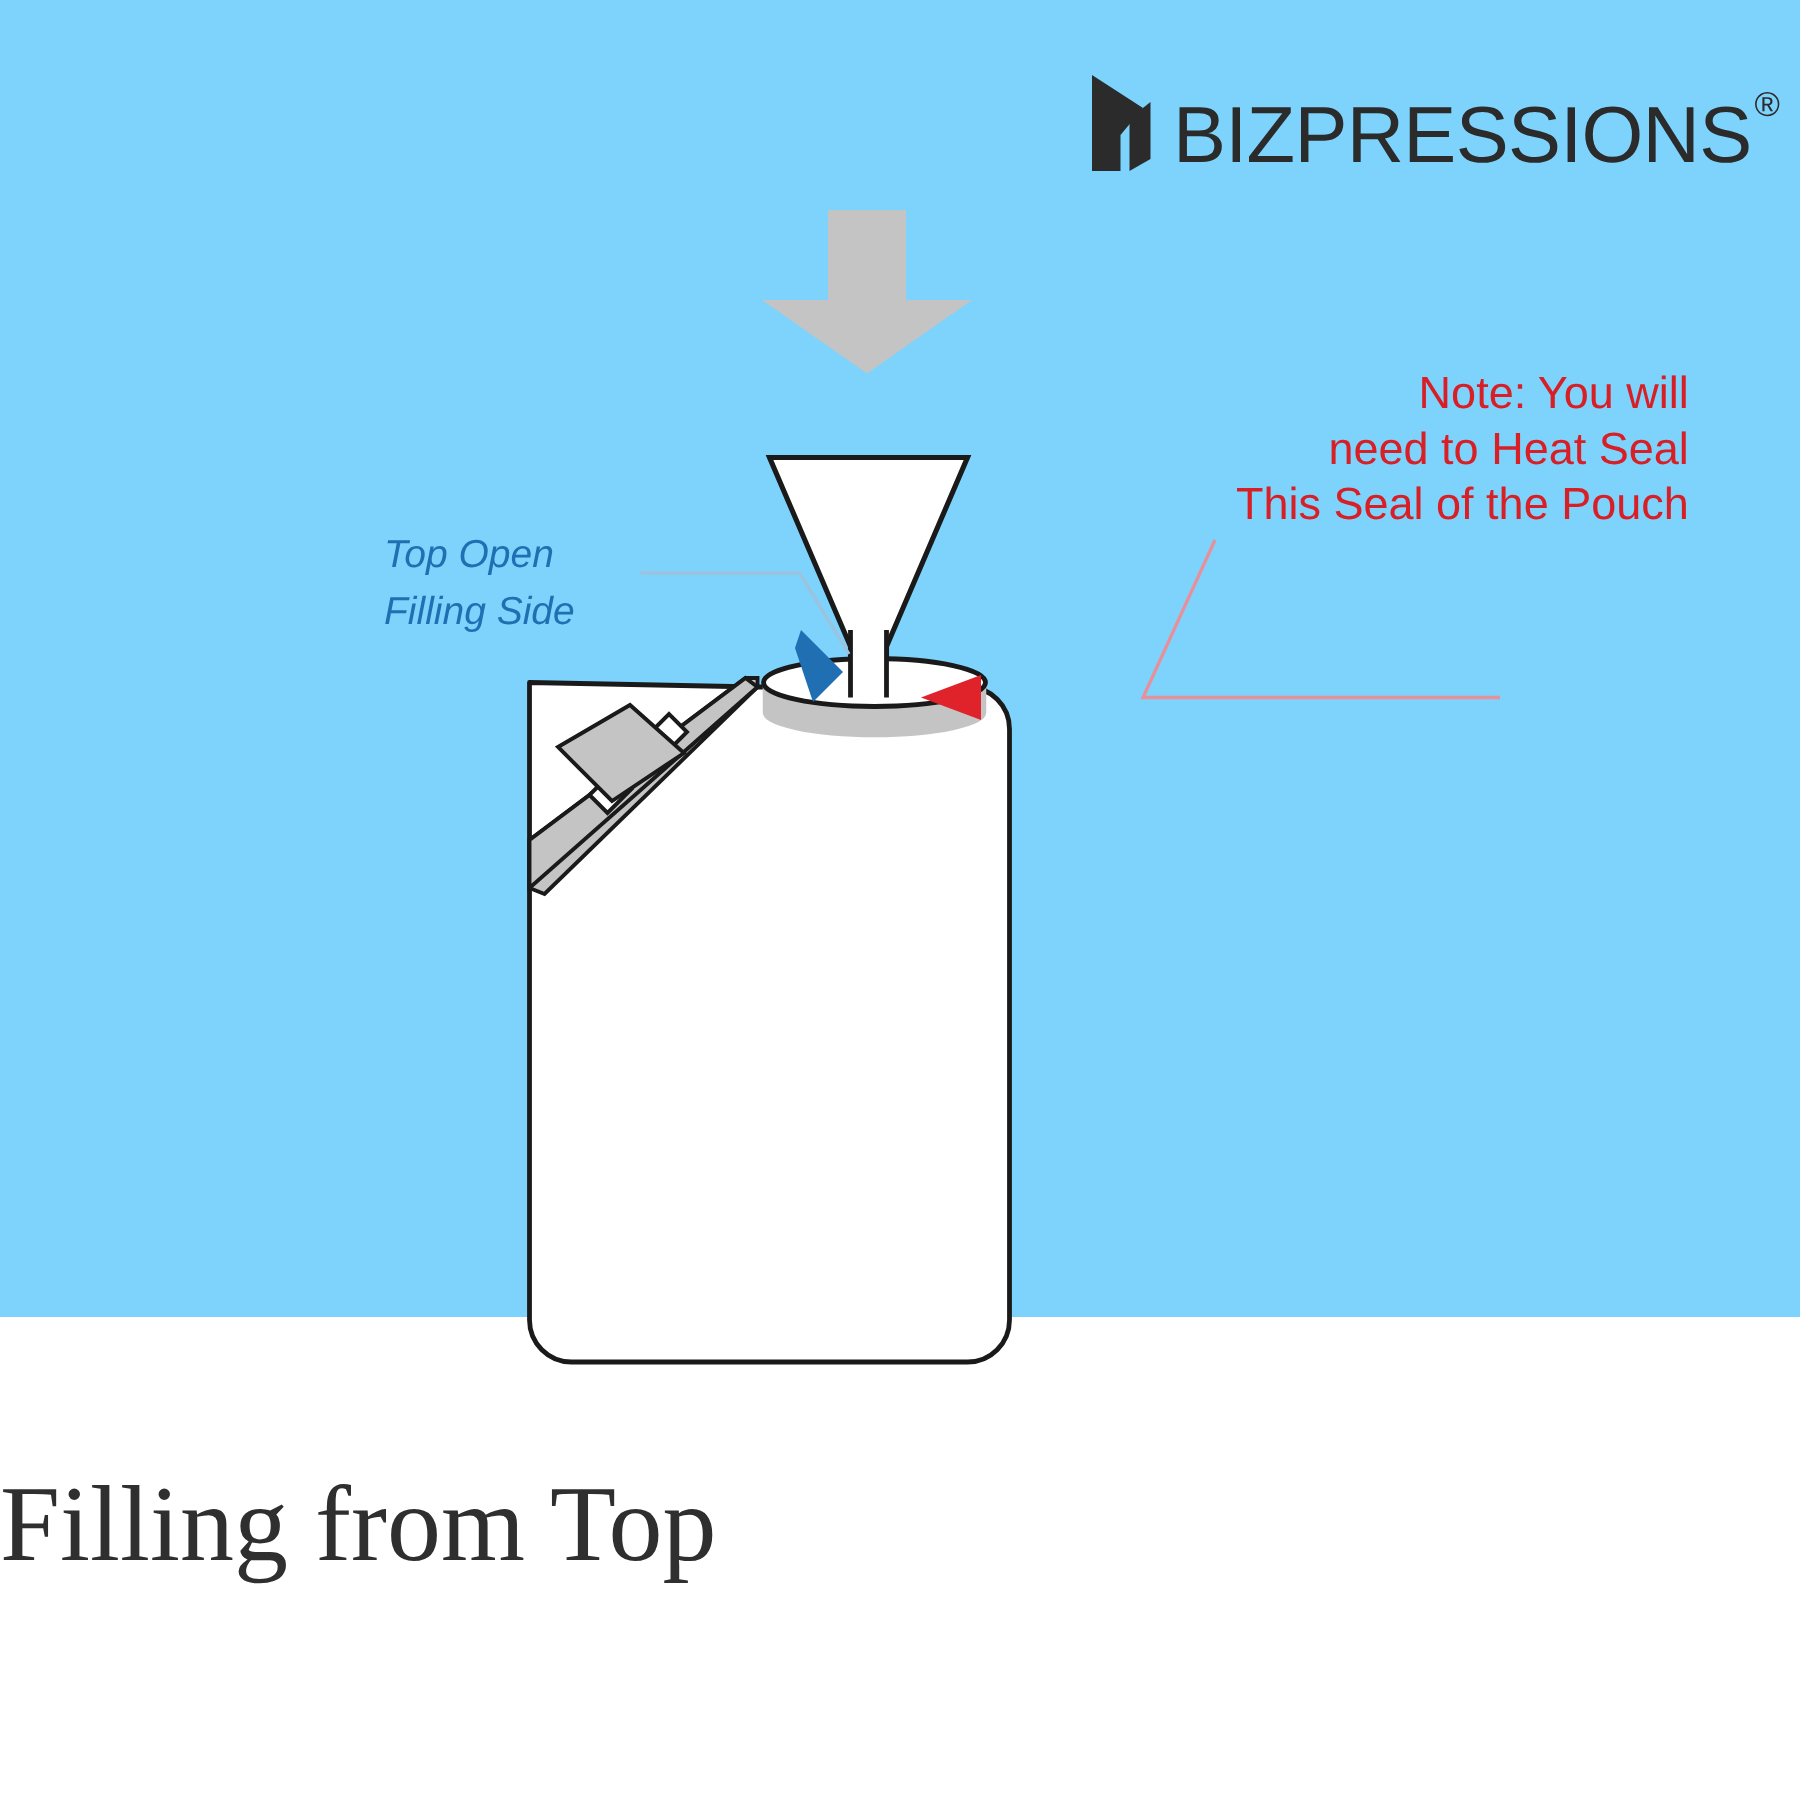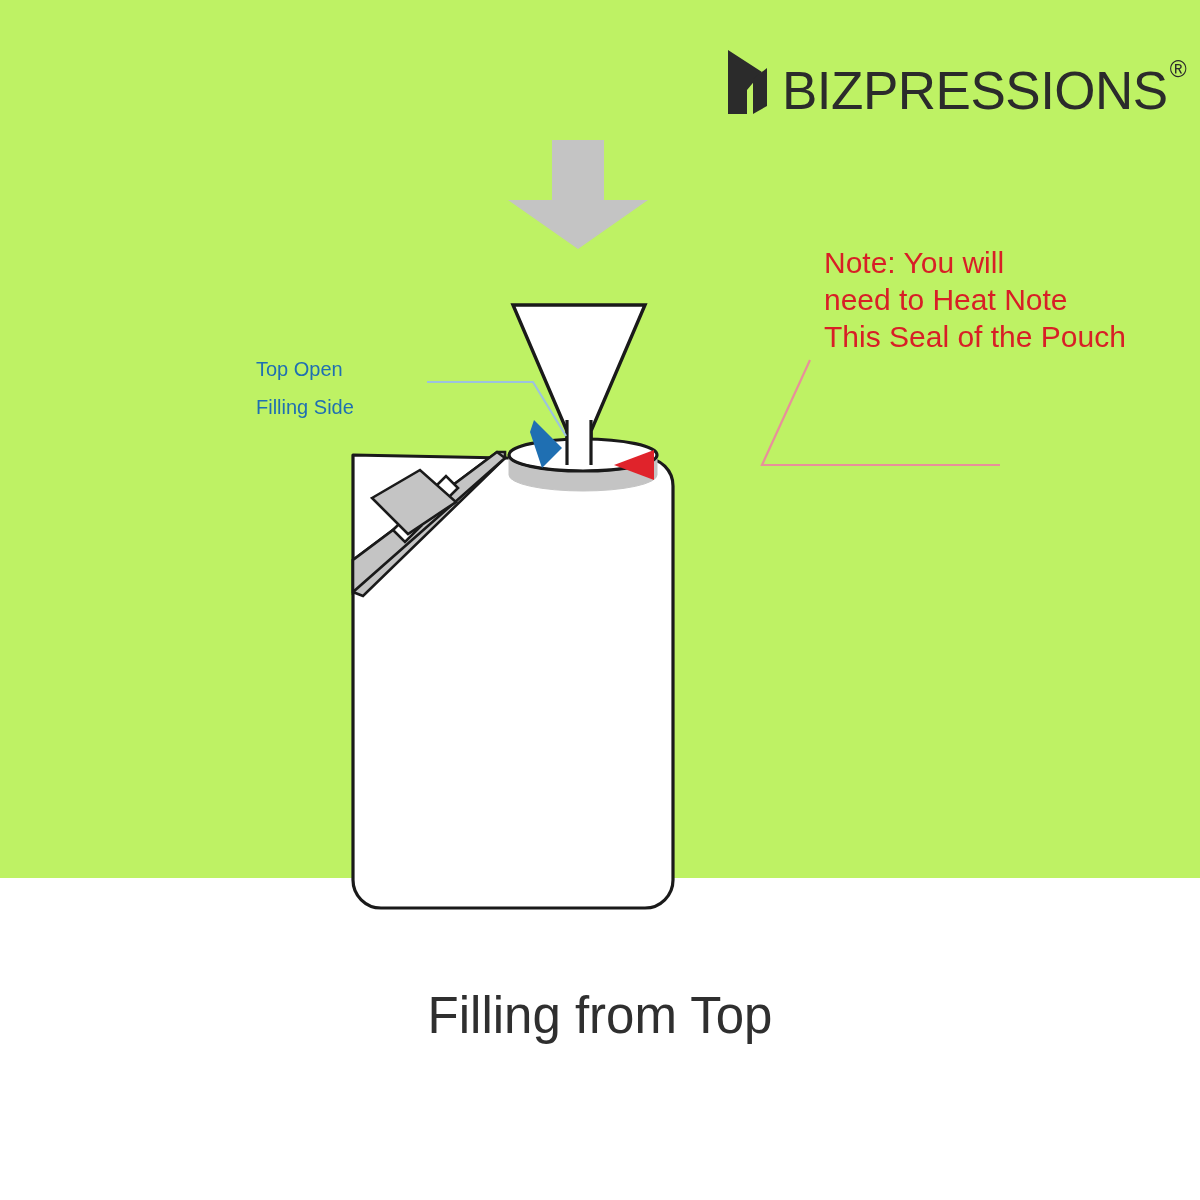--- a/index.html
+++ b/index.html
@@ -12,21 +12,21 @@
     width: 1200px;
     height: 1200px;
     font-family: "Liberation Sans", sans-serif;
     overflow: hidden;
     position: relative;
   }
   #stage {
     position: relative;
     width: 1200px;
     height: 878px;
-    background: #bef264;
+    background: #7dd3fc;
   }
   #diagram {
     position: absolute;
     left: 0;
     top: 0;
     width: 1200px;
     height: 1200px;
   }
   
   .brand {
@@ -61,42 +61,44 @@
   
   .note-red {
     position: absolute;
     left: 824px;
     top: 244px;
     color: #d81f26;
     font-size: 30px;
     line-height: 37px;
     white-space: nowrap;
     font-family: "Liberation Sans", sans-serif;
+    text-align: right;
   }
   .label-blue {
     position: absolute;
     left: 256px;
     top: 350px;
     color: #1f6fb2;
-    font-size: 20px;
+    font-size: 26px;
     line-height: 38px;
     white-space: nowrap;
     font-family: "Liberation Sans", sans-serif;
+    font-style: italic;
   }
   
   .caption {
     position: absolute;
     left: 0;
     top: 980px;
     width: 1200px;
-    text-align: center;
+    text-align: left;
     color: #2f2f2f;
-    font-size: 51px;
+    font-size: 72px;
     line-height: 72px;
-    font-family: Liberation Sans, sans-serif;
+    font-family: Liberation Serif, serif;
   }
   .caption .cap-line { display: block; }
 </style>
 </head>
 <body>
 
 <div id="stage">
 
   <svg id="diagram" viewBox="0 0 1200 1200">
 
@@ -162,21 +164,21 @@
     <svg class="brand-mark" viewBox="0 0 52 72">
       <polygon points="6,4 40,26 25,44 25,68 6,68" fill="#2b2b2b"></polygon>
       <polygon points="31,33 45,22 45,60 31,68" fill="#2b2b2b"></polygon>
     </svg>
     <div class="brand-wordmark">BIZPRESSIONS</div>
     <div class="brand-reg">®</div>
   </div>
 
   <div class="note-red">
     <span>Note: You will</span><br>
-    <span>need to Heat Note</span><br>
+    <span>need to Heat Seal</span><br>
     <span>This Seal of the Pouch</span>
   </div>
 
   <div class="label-blue">
     <span>Top Open</span><br>
     <span>Filling Side</span>
   </div>
 
   <div class="caption">
     <span class="cap-line">Filling from Top</span>

